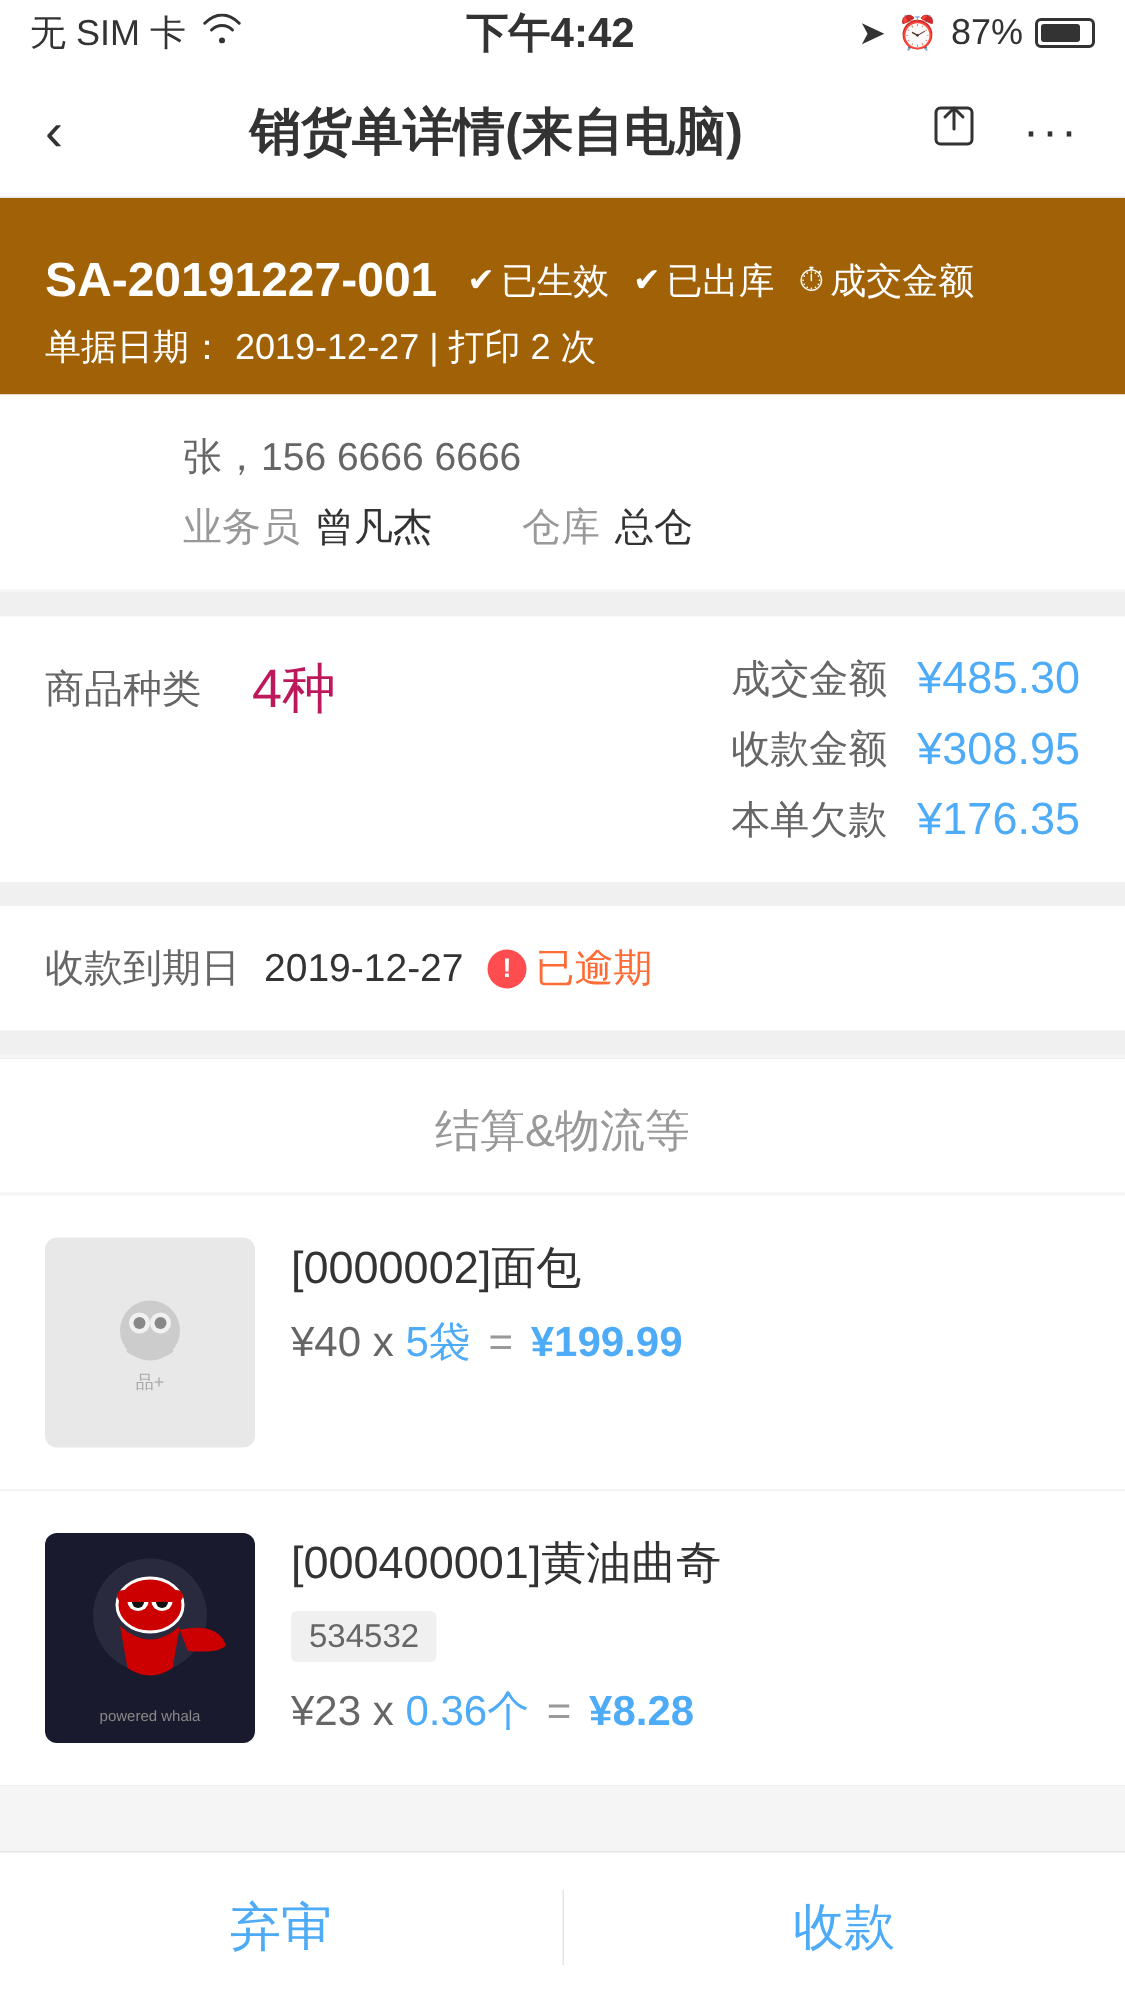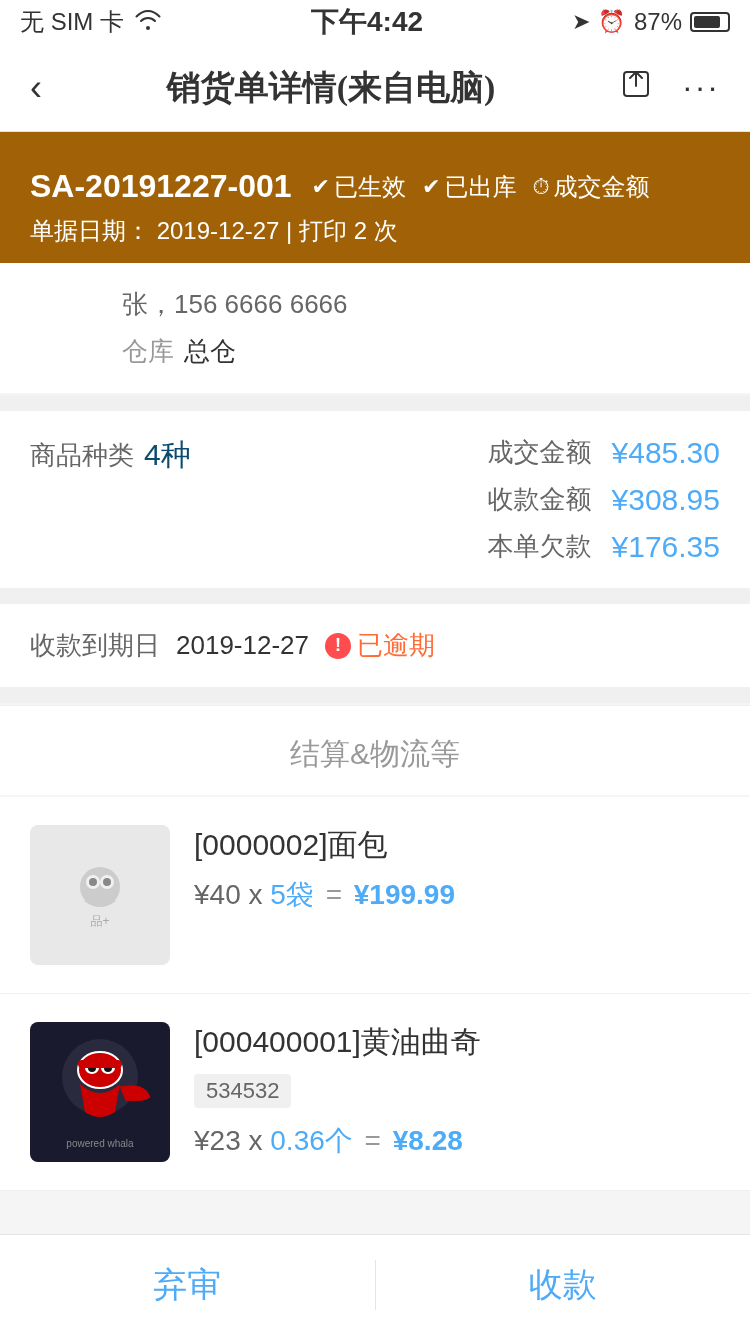--- a/index.html
+++ b/index.html
@@ -37,21 +37,21 @@
     .nav-bar {
       height: 88px;
       background: #fff;
       display: flex;
       align-items: center;
       justify-content: space-between;
       padding: 0 30px;
       border-bottom: 1px solid #e5e5e5;
     }
     .nav-back { font-size: 36px; color: #333; cursor: pointer; }
-    .nav-title { font-size: 34px; font-weight: 600; color: #333; font-family: Liberation Serif, serif; }
+    .nav-title { font-size: 34px; font-weight: 600; color: #333; }
     .nav-actions { display: flex; align-items: center; gap: 30px; }
     .nav-share { font-size: 28px; color: #333; }
     .nav-more { font-size: 32px; color: #333; letter-spacing: 2px; }
 
     
     .header-banner {
       background: #a16207;
       padding: 36px 30px 16px;
     }
     .banner-row1 {
@@ -147,21 +147,21 @@
     }
     .stats-left { display: flex; flex-direction: column; gap: 8px; }
     .stats-label { font-size: 26px; color: #666; }
     .stats-count {
       font-size: 28px;
       color: #333;
       display: flex;
       align-items: center;
       gap: 10px;
     }
-    .count-num { font-size: 30px; color: #0c4a6e; }
+    .count-num { font-size: 36px; color: #be185d; margin-left: 24px; }
     .stats-right { display: flex; flex-direction: column; gap: 12px; align-items: flex-end; }
     .stat-row { display: flex; align-items: center; gap: 20px; }
     .stat-name { font-size: 26px; color: #666; }
     .stat-val { font-size: 30px; color: #4dabf7; }
 
     
     .due-section {
       background: #fff;
       padding: 24px 30px;
       display: flex;
@@ -359,20 +359,24 @@
     <span>单据日期：</span>
     <span>2019-12-27</span>
     <span>| 打印 2 次</span>
   </div>
 </div>
 
 <div class="customer-section">
   <div class="customer-sub">张，156 6666 6666</div>
   <div class="customer-meta">
     <div class="meta-item">
+      <span class="meta-label">业务员</span>
+      <span class="meta-value">曾凡杰</span>
+    </div>
+    <div class="meta-item">
       <span class="meta-label">仓库</span>
       <span class="meta-value">总仓</span>
     </div>
   </div>
 </div>
 
 <div class="divider"></div>
 
 <div class="stats-section">
   <div class="stats-left">

